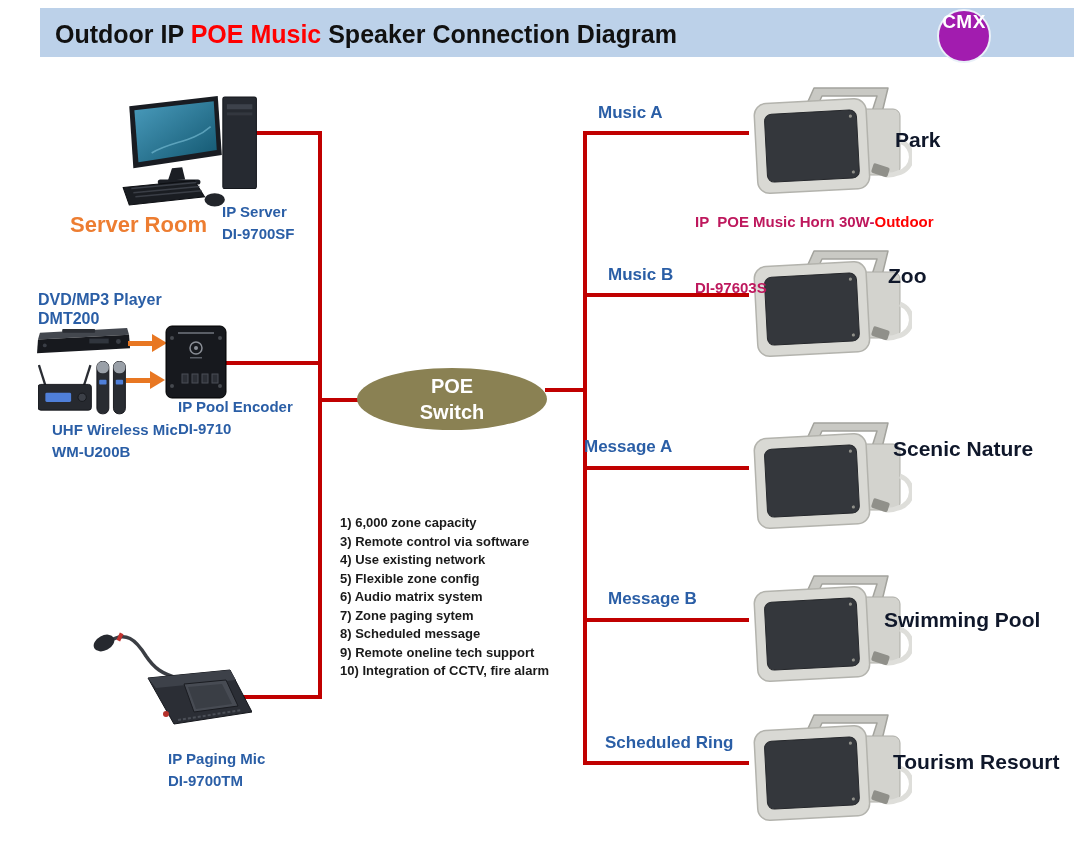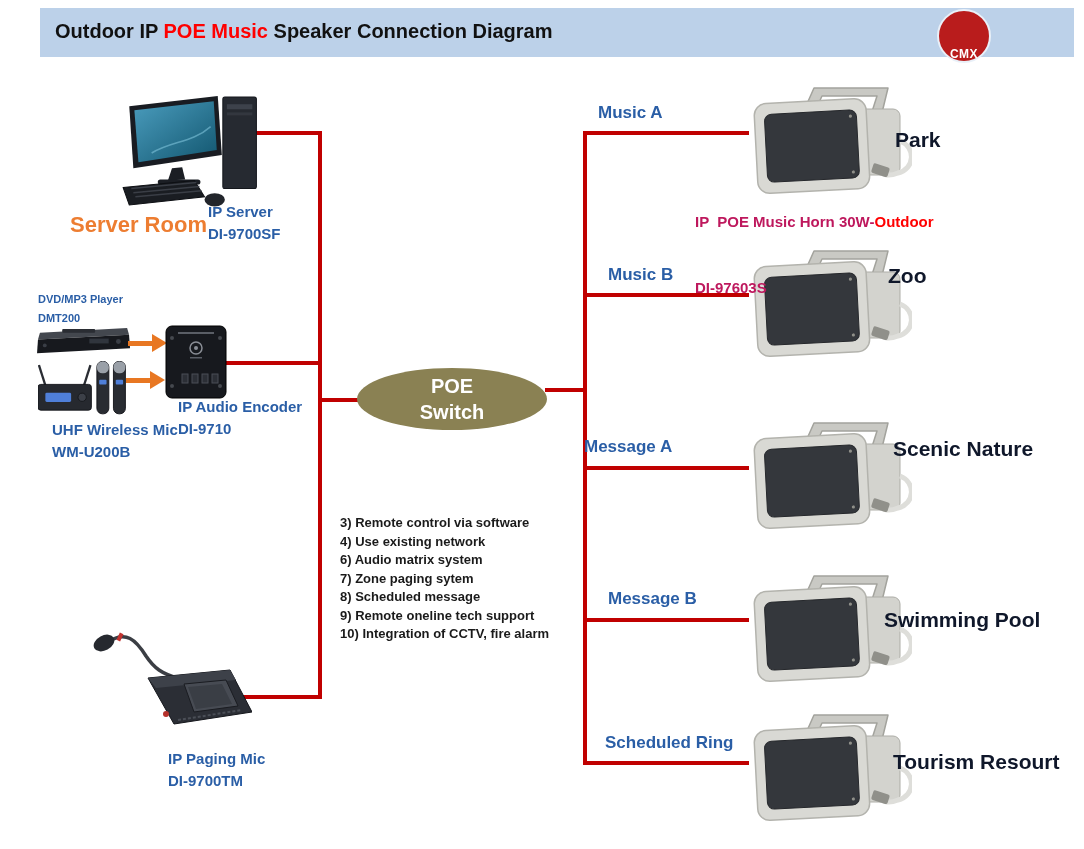--- a/index.html
+++ b/index.html
@@ -1,35 +1,35 @@
 <!DOCTYPE html>
 <html><head>
 <meta charset="utf-8">
 <style>
   html,body{margin:0;padding:0;background:#ffffff;}
   #canvas{position:relative;width:1084px;height:849px;background:#ffffff;overflow:hidden;
           font-family:"Liberation Sans", sans-serif;}
 
   
   .header-bar{position:absolute;left:40px;top:8px;width:1034px;height:49px;background:#bcd1e9;}
-  .page-title{position:absolute;left:55px;top:20px;font-size:20px;font-weight:bold;color:#111;white-space:pre;}
+  .page-title{position:absolute;left:55px;top:20px;font-size:25px;font-weight:bold;color:#111;white-space:pre;}
   .page-title .hl{color:#ff0000;}
   .cmx-logo{position:absolute;left:937px;top:9px;width:54px;height:54px;border-radius:50%;
-            background:#b91c1c;border:2px solid #e9f0f8;box-sizing:border-box;
-            display:flex;align-items:flex-end;justify-content:center;
-            color:#fff;font-weight:bold;font-size:12px;letter-spacing:.5px;}
+            background:#a21caf;border:2px solid #e9f0f8;box-sizing:border-box;
+            display:flex;align-items:flex-start;justify-content:center;
+            color:#fff;font-weight:bold;font-size:19px;letter-spacing:.5px;}
 
   
   .rline{position:absolute;background:#c00000;}
 
   
   .room-label{position:absolute;color:#ed7d31;font-size:22px;font-weight:bold;white-space:nowrap;}
   .loc-label{position:absolute;color:#0f172a;font-size:21px;font-weight:bold;white-space:nowrap;}
   .blue-label{position:absolute;color:#2a5ea6;font-size:15px;font-weight:bold;line-height:22px;white-space:nowrap;}
-  .blue-label.small{font-size:11px;line-height:19px;}
+  .blue-label.small{font-size:16px;line-height:19px;}
   .chan-label{position:absolute;color:#2a5ea6;font-size:17px;font-weight:bold;white-space:nowrap;}
   .caption{position:absolute;font-size:15px;font-weight:bold;line-height:22px;white-space:pre;}
   .caption .c-blue{color:#be185d;}
   .caption .c-red{color:#ff0000;}
 
   
   .poe-ellipse{position:absolute;left:357px;top:368px;width:190px;height:62px;border-radius:50%;
                background:#8a8153;display:flex;flex-direction:column;align-items:center;justify-content:center;
                color:#ffffff;font-size:20px;font-weight:bold;line-height:26px;}
 
@@ -157,21 +157,21 @@
   <div class="rline" style="left:583px;top:131px;width:166px;height:4px;"></div>
   <div class="rline" style="left:583px;top:293px;width:166px;height:4px;"></div>
   <div class="rline" style="left:583px;top:466px;width:166px;height:4px;"></div>
   <div class="rline" style="left:583px;top:618px;width:166px;height:4px;"></div>
   <div class="rline" style="left:583px;top:761px;width:166px;height:4px;"></div>
 
   <svg class="devimg" style="left:120px;top:92px;width:165px;height:120px;">
       <use href="#sym-computer"></use>
     </svg>
   <div class="room-label" style="left:70px;top:212px;">Server Room</div>
-  <div class="blue-label" style="left:208px;top:201px;">
+  <div class="blue-label" style="left:222px;top:201px;">
     <div>IP Server</div>
     <div>DI-9700SF</div>
   </div>
 
   <div class="blue-label small" style="left:38px;top:290px;">
     <div>DVD/MP3 Player</div>
     <div>DMT200</div>
   </div>
   <svg class="devimg" style="left:33px;top:326px;width:102px;height:31px;">
       <use href="#sym-dvd"></use>
@@ -190,32 +190,34 @@
     </div>
   <div class="blue-label" style="left:52px;top:419px;">
     <div>UHF Wireless Mic</div>
     <div>WM-U200B</div>
   </div>
 
   <svg class="devimg" style="left:164px;top:324px;width:64px;height:76px;">
       <use href="#sym-encoder"></use>
     </svg>
   <div class="blue-label" style="left:178px;top:396px;">
-    <div>IP Audio Encoder</div>
+    <div>IP Pool Encoder</div>
     <div>DI-9710</div>
   </div>
 
   <div class="poe-ellipse">
     <div>POE</div>
     <div>Switch</div>
   </div>
 
   <div class="features">
+    <div>1) 6,000 zone capacity</div>
     <div>3) Remote control via software</div>
     <div>4) Use existing network</div>
+    <div>5) Flexible zone config</div>
     <div>6) Audio matrix system</div>
     <div>7) Zone paging sytem</div>
     <div>8) Scheduled message</div>
     <div>9) Remote oneline tech support</div>
     <div>10) Integration of CCTV, fire alarm</div>
   </div>
 
   <svg class="devimg" style="left:92px;top:628px;width:160px;height:102px;">
       <use href="#sym-paging"></use>
     </svg>

